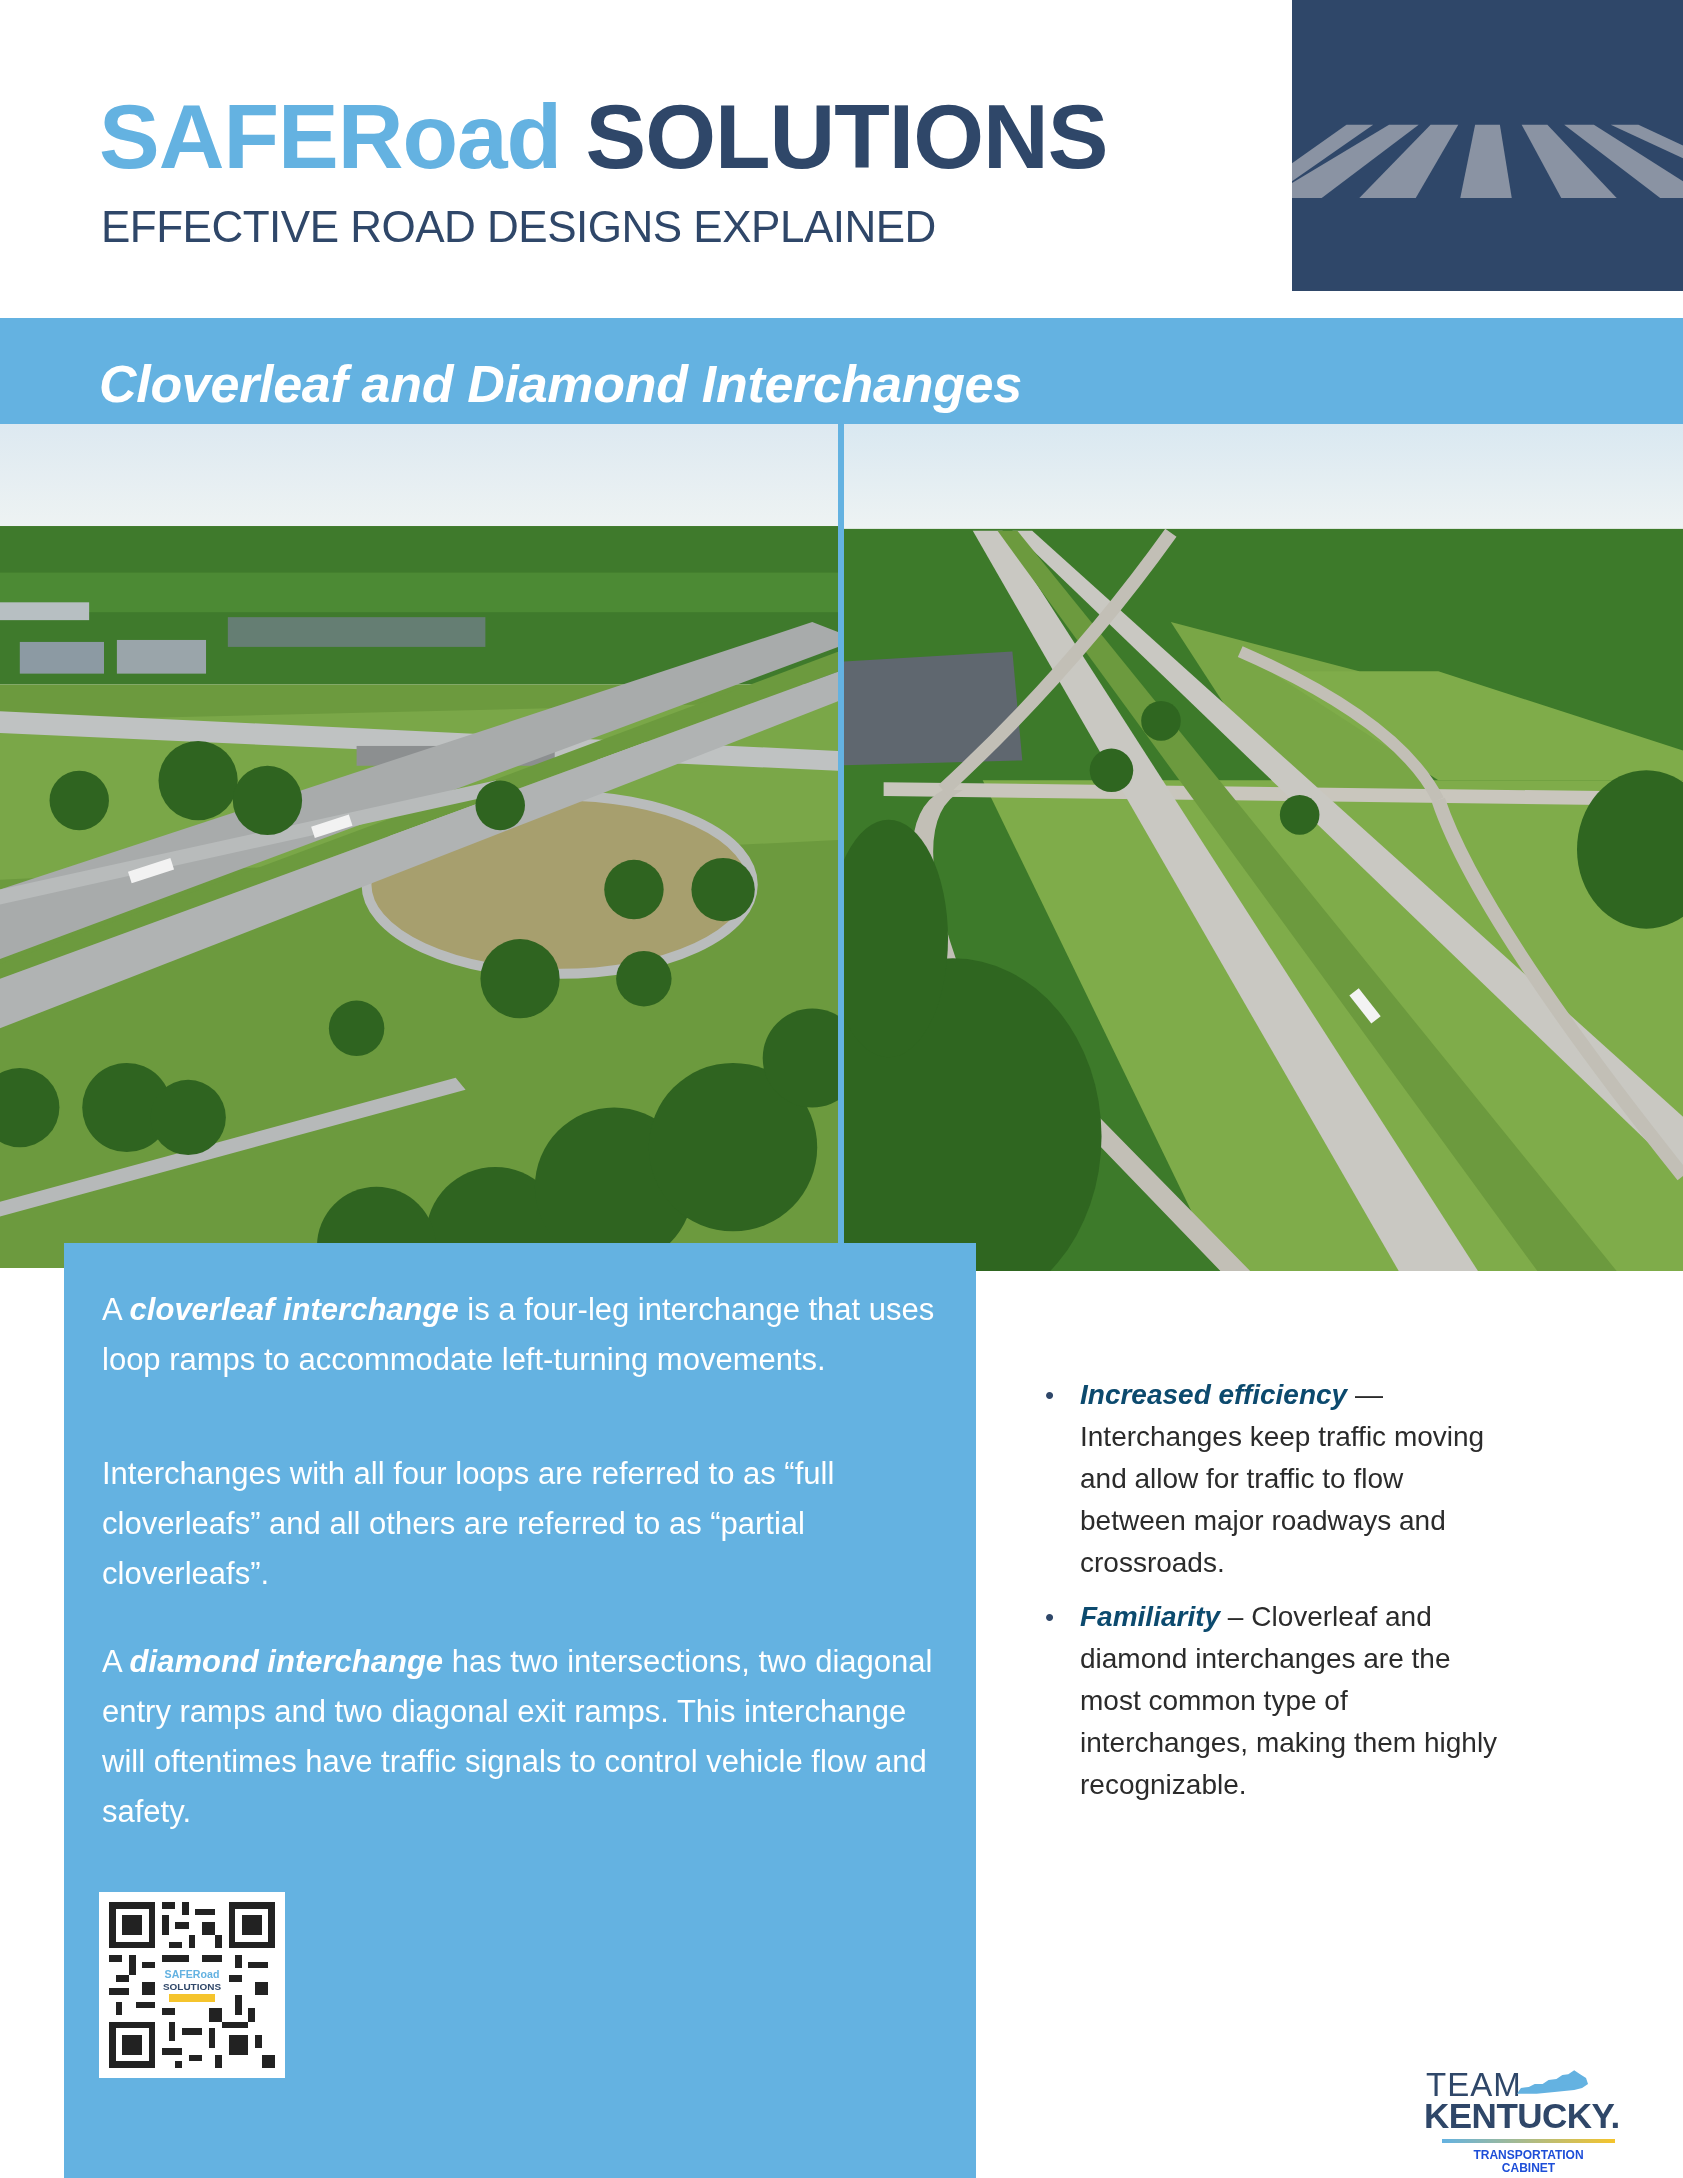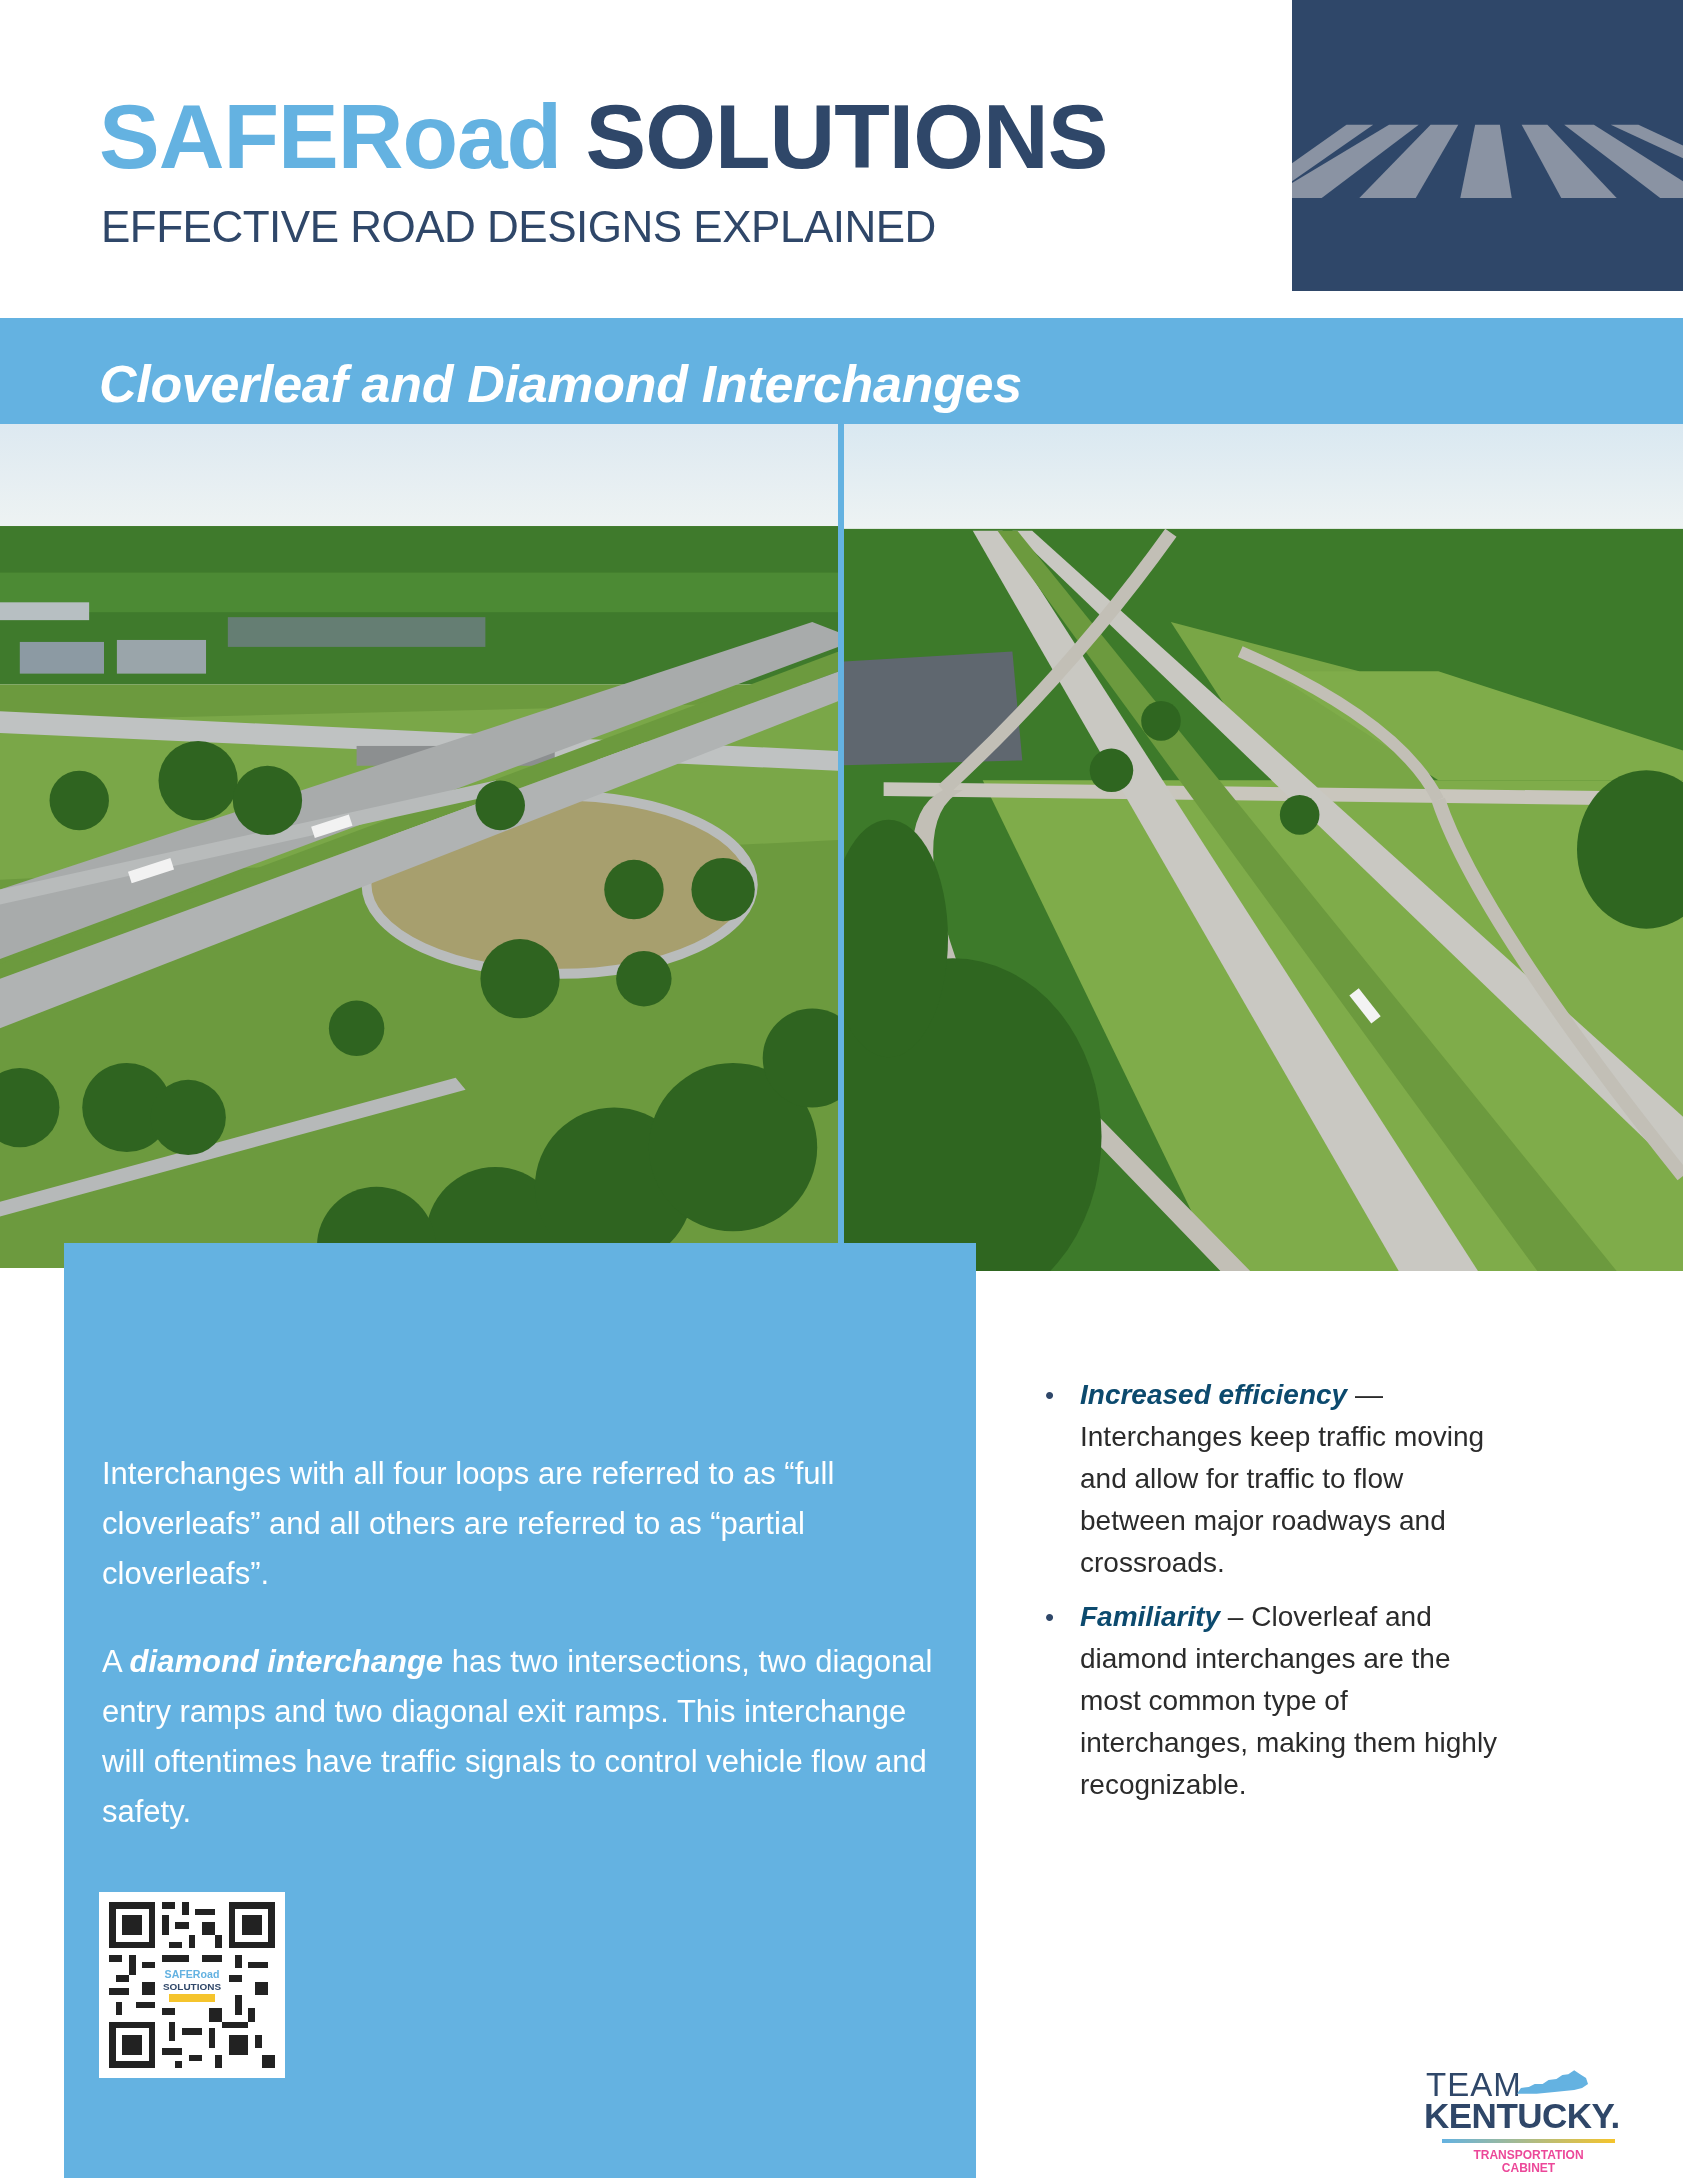--- a/index.html
+++ b/index.html
@@ -41,21 +41,21 @@
   .benefit-list { list-style:none; margin-top:28px; }
   .benefit { position:relative; padding-left:37px; font-size:28px; line-height:42px; color:#2b2b2b; margin-bottom:12px; width:465px; }
   .benefit .bullet { position:absolute; left:2px; top:0; color:#2f4769; font-size:26px; }
   .benefit .term { font-weight:bold; font-style:italic; color:#0c4a6e; }
 
   
   .logo { position:absolute; left:1406px; top:2022px; width:228px; height:109px;margin-top:40px; }
   .logo-team { position:absolute; left:20px; top:6px; font-size:33px; color:#2f4769; letter-spacing:1px; line-height:1; font-weight:normal; }
   .logo-kentucky { position:absolute; left:18px; top:36px; font-size:35px; font-weight:900; color:#2f4769; line-height:1; letter-spacing:-0.5px; }
   .logo-bar { position:absolute; left:36px; top:77px; width:173px; height:4px; background:linear-gradient(90deg,#64b2e1,#f5c42c); }
-  .logo-sub { position:absolute; left:36px; top:87px; width:173px; text-align:center; font-size:12px; font-weight:bold; color:#ec4899; line-height:13px; }
+  .logo-sub { position:absolute; left:36px; top:87px; width:173px; text-align:center; font-size:12px; font-weight:bold; color:#1d4ed8; line-height:13px; }
   .logo-state { position:absolute; left:109px; top:8px; }
 </style>
 </head>
 <body>
 
 <div class="header">
   <div class="title-line">
     <span class="title-a">SAFERoad</span>
     <span class="title-b">SOLUTIONS</span>
   </div>
@@ -174,20 +174,21 @@
       <ellipse cx="45" cy="520" rx="60" ry="120"></ellipse>
       <ellipse cx="810" cy="430" rx="70" ry="80"></ellipse>
       <circle cx="270" cy="350" r="22"></circle>
         <circle cx="460" cy="395" r="20"></circle>
         <circle cx="320" cy="300" r="20"></circle>
     </g>
   </svg>
 </div>
 
 <div class="info-box">
+  <p class="info-text p1"><span>A </span><b>cloverleaf interchange</b><span> is a four-leg interchange that uses loop ramps to accommodate left-turning movements.</span></p>
   <p class="info-text p2">Interchanges with all four loops are referred to as “full cloverleafs” and all others are referred to as “partial cloverleafs”.</p>
   <p class="info-text p3"><span>A </span><b>diamond interchange</b><span> has two intersections, two diagonal entry ramps and two diagonal exit ramps. This interchange will oftentimes have traffic signals to control vehicle flow and safety.</span></p>
 
   <div class="qr">
     <svg width="166" height="166" viewBox="0 0 25 25" shape-rendering="crispEdges">
       <rect width="25" height="25" fill="#fff"></rect>
       <g fill="#222">
 
         <path d="M0 0h7v7H0z M1 1v5h5V1z M2 2h3v3H2z" fill-rule="evenodd"></path>
         <path d="M18 0h7v7h-7z M19 1v5h5V1z M20 2h3v3h-3z" fill-rule="evenodd"></path>

